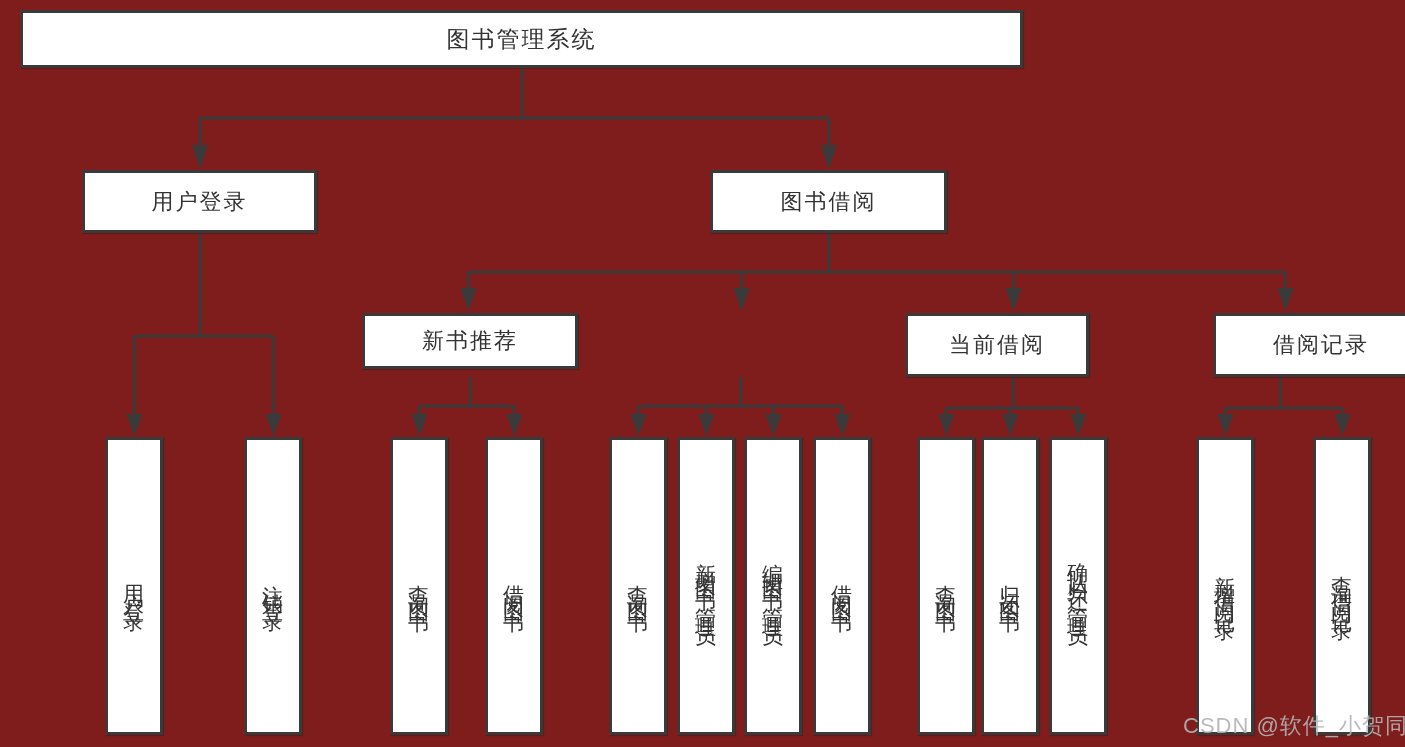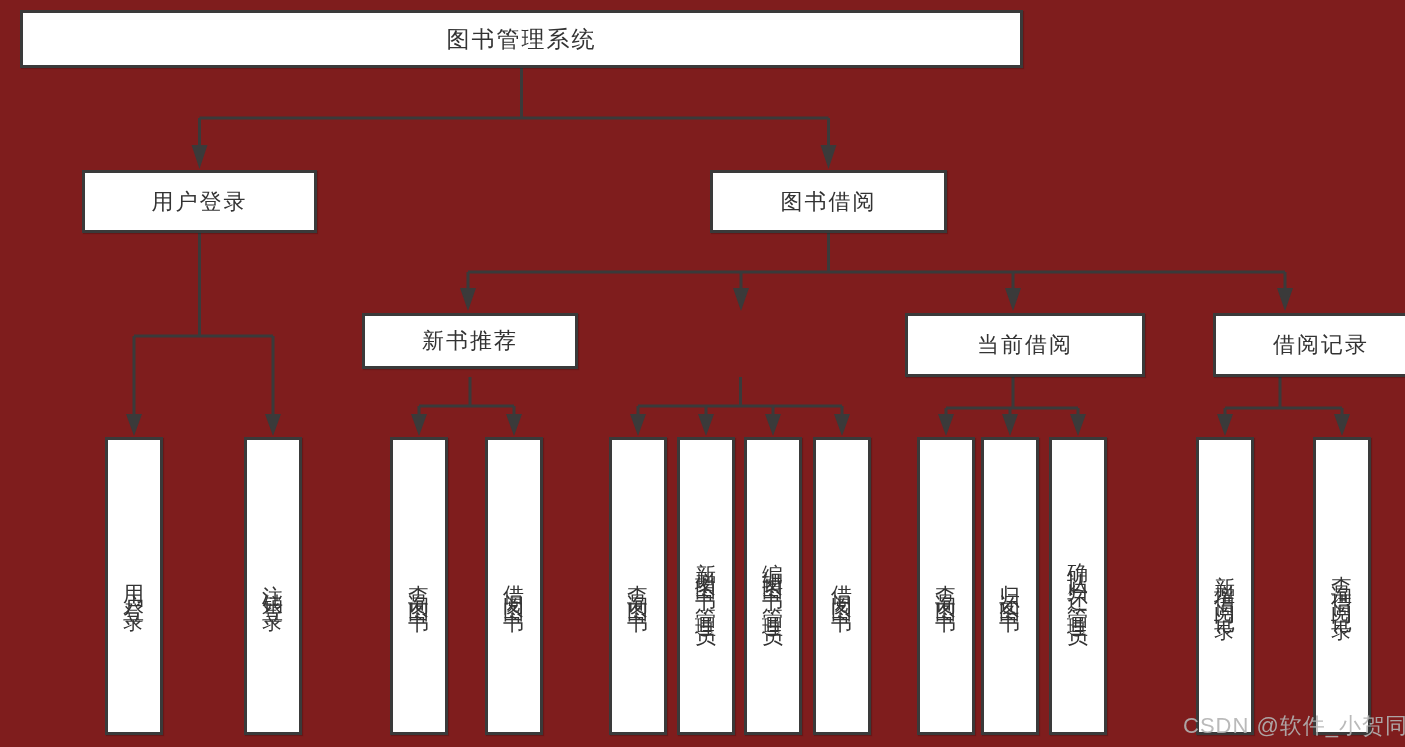--- a/index.html
+++ b/index.html
@@ -98,21 +98,21 @@
   <div class="node hbox" style="left:82px;top:170px;width:235px;height:63px;">
     <span>用户登录</span>
   </div>
   <div class="node hbox" style="left:710px;top:170px;width:237px;height:63px;">
     <span>图书借阅</span>
   </div>
 
   <div class="node hbox" style="left:362px;top:313px;width:216px;height:56px;">
     <span>新书推荐</span>
   </div>
-  <div class="node hbox" style="left:905px;top:313px;width:240px;height:64px;">
+  <div class="node hbox" style="left:905px;top:313px;width:184px;height:64px;">
     <span>当前借阅</span>
   </div>
   <div class="node hbox" style="left:1172px;top:313px;width:216px;height:64px;margin-left:41px;">
     <span>借阅记录</span>
   </div>
 
   <div class="node vbox" style="left:105px;top:437px;width:58px;height:298px;">
     <span>用户登录</span>
   </div>
   <div class="node vbox" style="left:244px;top:437px;width:58px;height:298px;">

